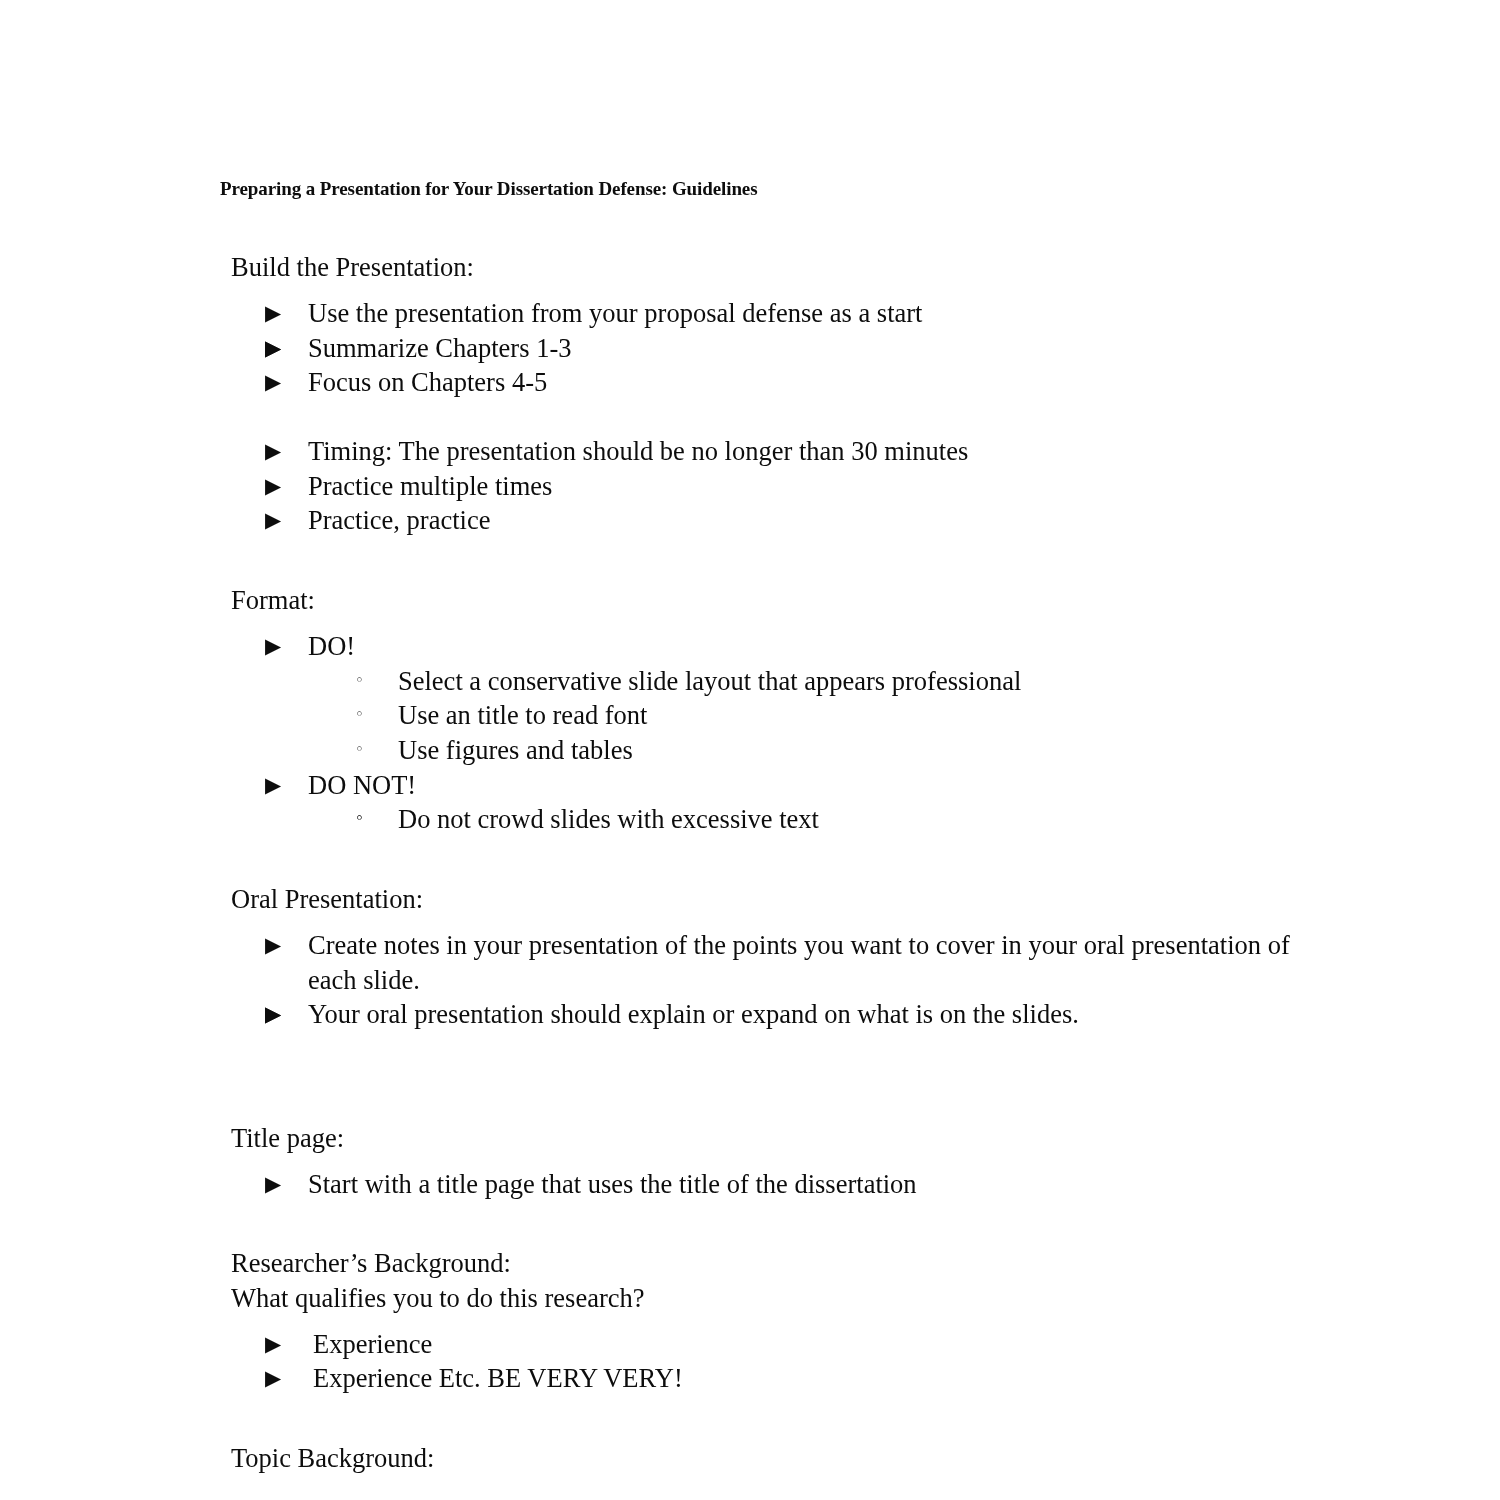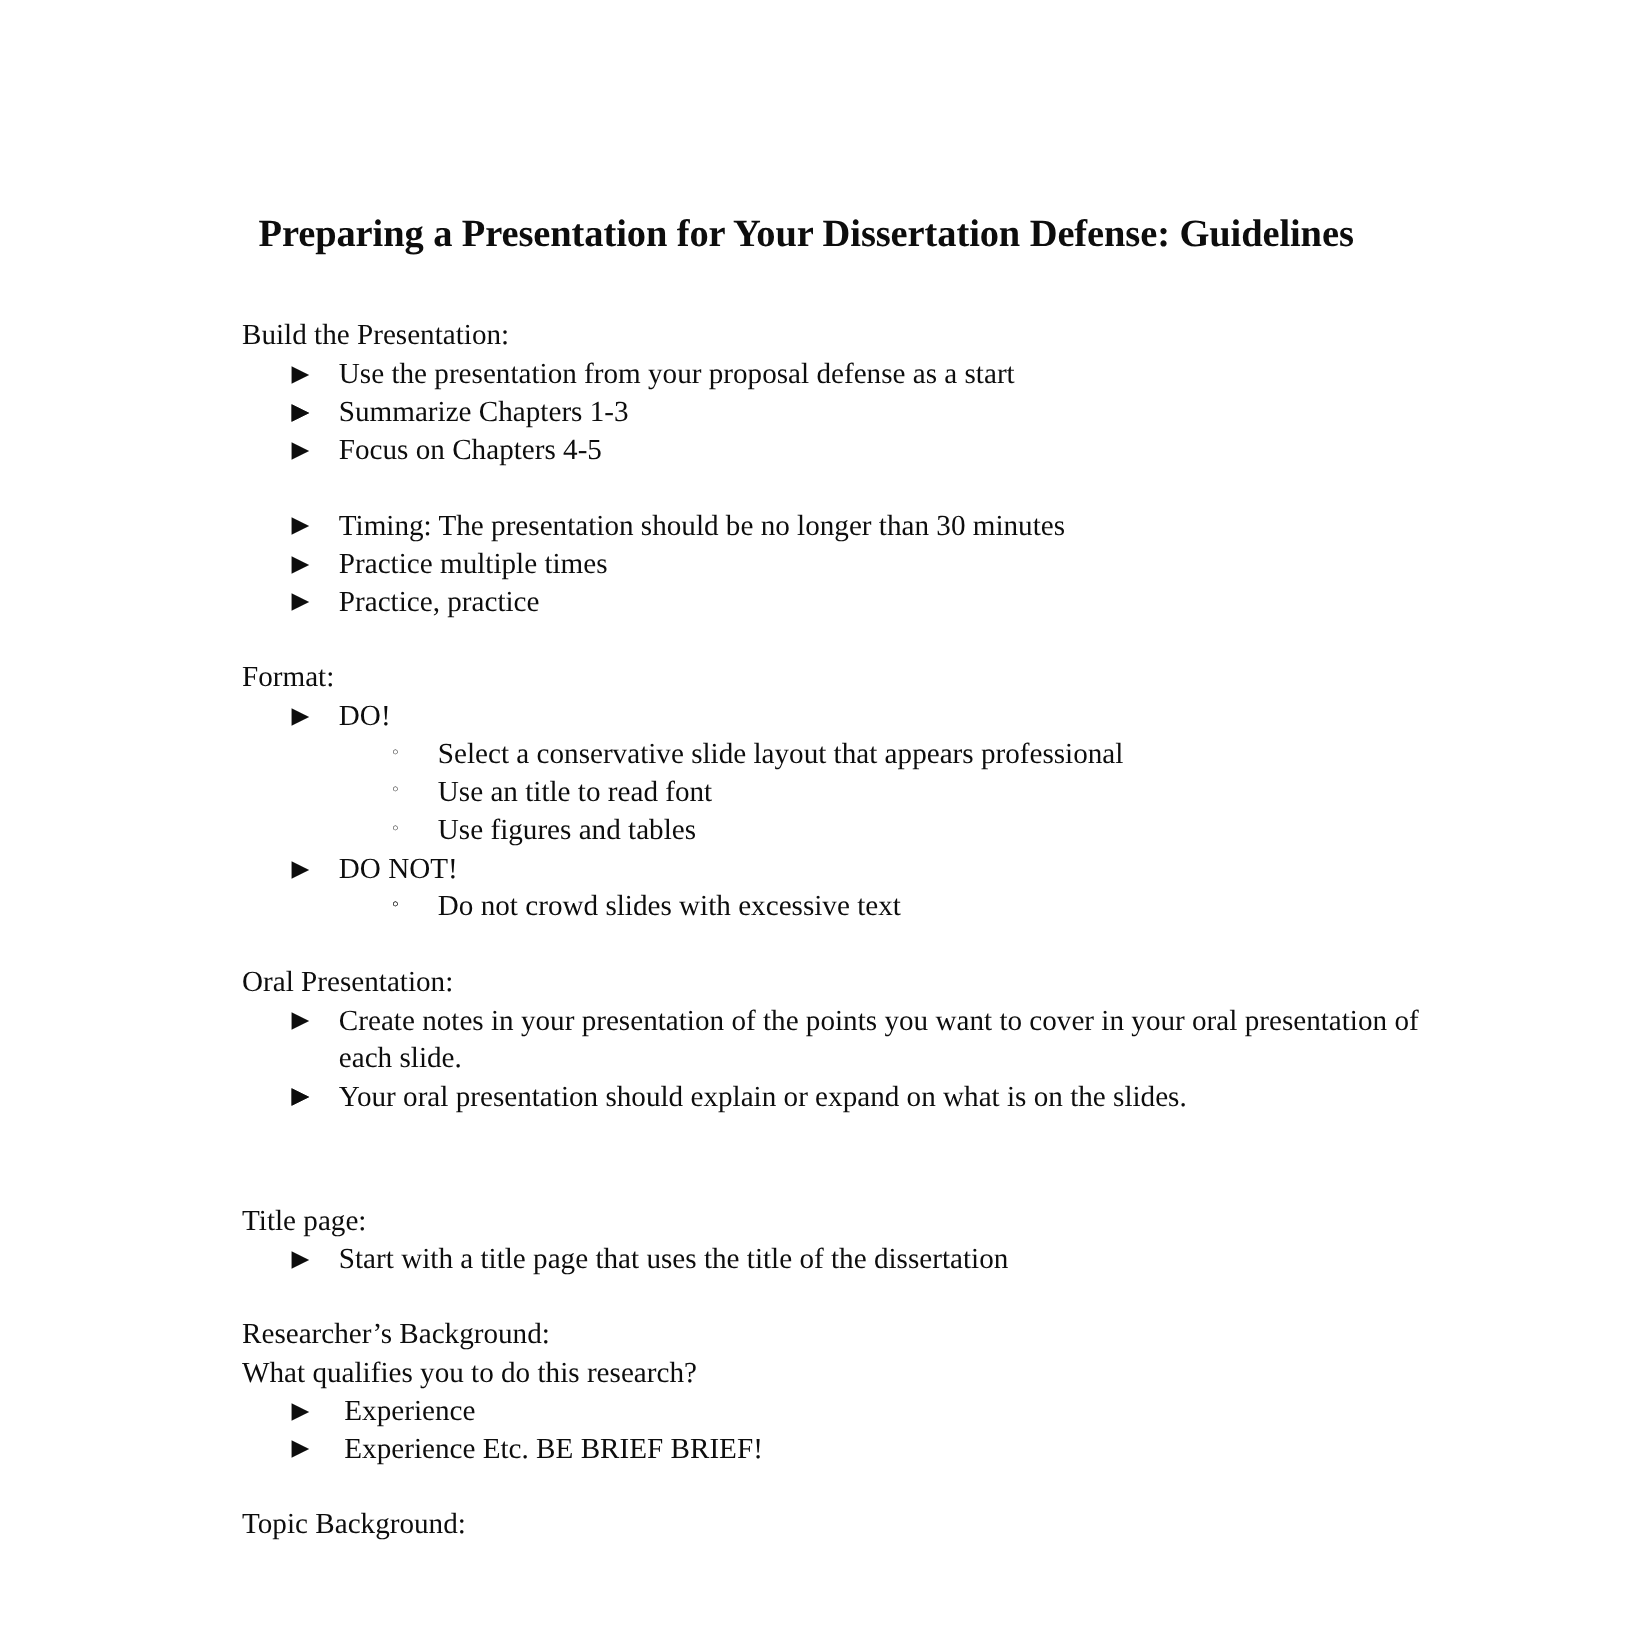--- a/index.html
+++ b/index.html
@@ -24,35 +24,35 @@
     box-sizing: border-box;
     padding: 178px 0 0 0;
   }
 
   .doc-body {
     margin-left: 220px;
     width: 1120px;
   }
 
   .doc-title {
-    font-size: 35px;
+    font-size: 19px;
     font-weight: bold;
     line-height: 1.12;
     letter-spacing: -0.1px;
-    margin: 15px;
+    margin: 0;
   }
 
   .spacer-1 { height: 40px; }
   .spacer-section { height: 34px; }
   .spacer-big { height: 78px; }
 
   .heading {
     font-size: 26.5px;
     line-height: 1.31;
-    margin: 0;
+    margin: 11px;
     white-space: pre-wrap;
   }
 
   .bullets {
     list-style: none;
     margin: 0;
     padding: 0;
   }
 
   .bullet {
@@ -135,20 +135,20 @@
         <div class="spacer-big"></div>
         <div class="heading">Title page:</div>
         <ul class="bullets">
           <li class="bullet"><span class="marker">▶</span><span class="txt">Start with a title page that uses the title of the dissertation</span></li>
         </ul>
         <div class="spacer-section"></div>
         <div class="heading">Researcher’s Background:
 What qualifies you to do this research?</div>
         <ul class="bullets">
           <li class="bullet indent-extra"><span class="marker">▶</span><span class="txt">Experience</span></li>
-          <li class="bullet indent-extra"><span class="marker">▶</span><span class="txt">Experience Etc. BE BRIEF BRIEF!</span></li>
+          <li class="bullet indent-extra"><span class="marker">▶</span><span class="txt">Experience Etc. BE VERY VERY!</span></li>
         </ul>
         <div class="spacer-section"></div>
         <div class="heading">Topic Background:</div>
       </div>
 
   </div>
 </div>
 
 </body></html>

